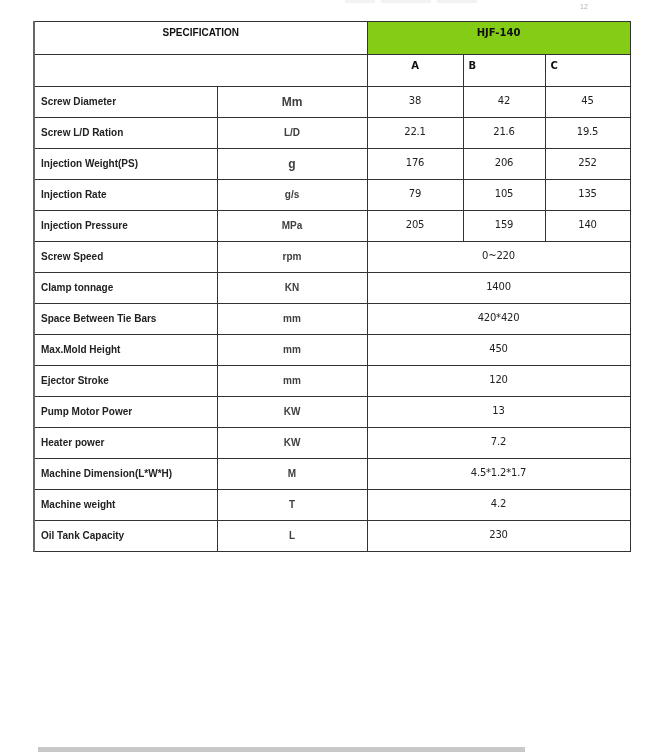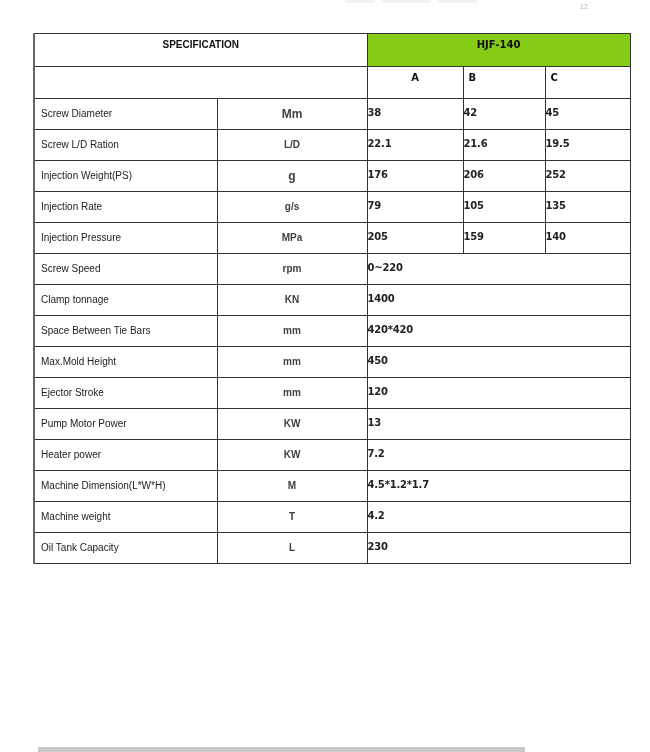--- a/index.html
+++ b/index.html
@@ -1,27 +1,27 @@
 <!DOCTYPE html>
 <html><head>
 <meta charset="utf-8">
 <style>
   html, body { margin:0; padding:0; background:#ffffff; }
   body { width:650px; height:752px; position:relative; overflow:hidden; font-family:"Liberation Sans", sans-serif; color:#111; }
   .page-num { position:absolute; left:580px; top:3px; font-size:7px; color:#b0b0b0; font-family:"Liberation Sans", sans-serif; }
   .faint-header { position:absolute; left:345px; top:0px; width:160px; height:6px; }
   .faint-header span { display:inline-block; height:3px; background:#f2f2f2; margin-right:6px; vertical-align:top; }
-  table.spec { position:absolute; left:33px; top:33px; width:596px; border-collapse:collapse; table-layout:fixed; }
+  table.spec { position:absolute; left:33px; top:21px; width:596px; border-collapse:collapse; table-layout:fixed; }
   table.spec td { border:1px solid #333; padding:0; vertical-align:top; font-size:10px; height:31px; box-sizing:border-box; }
   table.spec tr.hdr td { height:33px; }
   table.spec tr.sub td { height:32px; }
-  .col-name { padding-left:6px !important; padding-top:9px !important; font-weight:normal; font-size:10px; color:#222; }
+  .col-name { padding-left:6px !important; padding-top:9px !important; font-weight:bold; font-size:10px; color:#222; }
   .col-unit { text-align:center; padding-top:9px !important; font-weight:bold; color:#404040; font-size:10px; }
   .col-unit.big { font-size:12px; padding-top:8px !important; }
-  .val { padding-top:8px !important; font-family:"DejaVu Sans", sans-serif; font-size:10px; font-weight:bold; color:#222; letter-spacing:-0.2px; }
+  .val { text-align:center; padding-top:8px !important; font-family:"DejaVu Sans", sans-serif; font-size:10px; font-weight:normal; color:#222; letter-spacing:-0.2px; }
   .hdr-spec { text-align:center; font-weight:bold; font-size:11px; padding-top:5px !important; }
   .hdr-model { text-align:center; background:#84cc16; font-weight:bold; font-size:10px; padding-top:5px !important; font-family:"DejaVu Sans", sans-serif; }
   .sub-label { padding-top:5px !important; font-weight:bold; font-size:10px; font-family:"DejaVu Sans", sans-serif; }
   .sub-label.center { text-align:center; }
   .sub-label.left { padding-left:5px !important; }
   .left-border-thick { border-left:2px solid #666 !important; }
   .bottom-bar { position:absolute; left:38px; top:747px; width:487px; height:5px; background:#c8c8c8; }
 </style>
 </head>
 <body>

